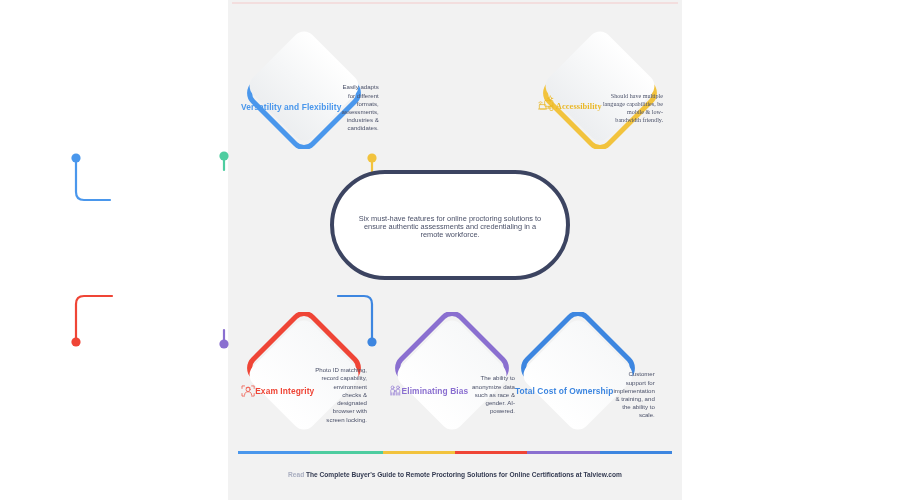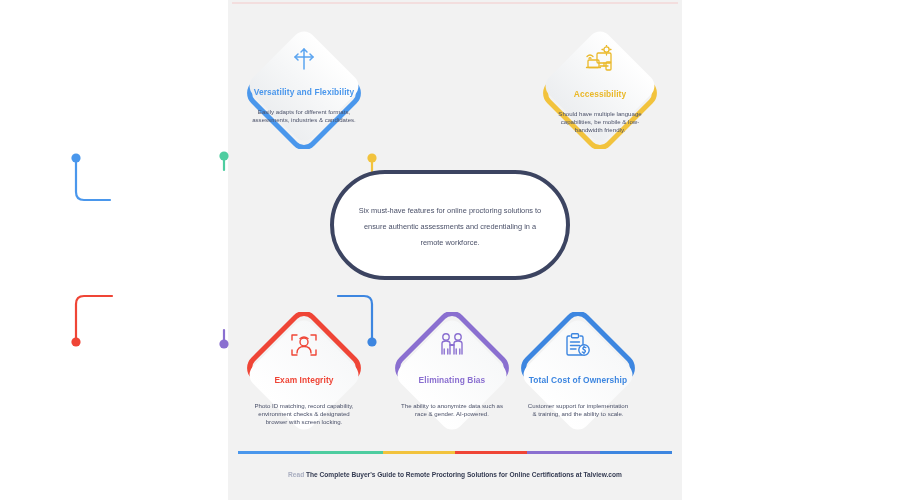--- a/index.html
+++ b/index.html
@@ -24,23 +24,22 @@
 
   
   .card{
     position:absolute;width:126px;height:126px;
   }
   .card .dia{
     position:absolute;left:0;top:0;width:126px;height:126px;
   }
   .card .content{
     position:absolute;left:0;top:0;width:126px;height:126px;
-    display:flex;flex-direction:column;align-items:center;
-    text-align:center;
-    gap:8px;
+    display:flex;flex-direction:row;align-items:center;
+    text-align:right;
   }
   .card .icon{
     display:block;
   }
   .card .ttl{
     font-size:8.4px;font-weight:bold;letter-spacing:.1px;
     line-height:10px;white-space:nowrap;
   }
   .card .desc{
     font-size:6.1px;line-height:8.2px;color:#4a5068;
@@ -61,21 +60,21 @@
     border:4px solid #3c4461;border-radius:55px;background:#ffffff;
     box-sizing:border-box;
     display:flex;flex-direction:column;align-items:center;justify-content:center;
     z-index:6;
   }
   .hub-title{
     color:#3d8bf5;font-size:12.6px;font-weight:bold;line-height:15.5px;
     text-align:center;letter-spacing:.1px;
   }
   .hub-sub{
-    margin-top:4px;color:#4a5068;font-size:7.4px;line-height:16px;
+    margin-top:4px;color:#4a5068;font-size:7.4px;line-height:8px;
     text-align:center;width:196px;
   }
 
   
   .wires{position:absolute;left:0;top:0;width:454px;height:500px;z-index:2;}
 
   
   .foot-bar{position:absolute;left:238px;top:451px;width:434px;height:3px;display:flex;}
   .foot-bar span{flex:1;height:3px;display:block;}
   .foot-text{
@@ -136,21 +135,21 @@
           <path d="M9,9 L6,12 L9,15"></path>
           <path d="M21,9 L24,12 L21,15"></path>
         </g>
       </svg>
       <div class="ttl" style="color:#4a97ec;">Versatility and Flexibility</div>
       <div class="desc">Easily adapts for different formats, assessments, industries &amp; candidates.</div>
     </div>
   </div>
 
 
-  <div class="card row-top" style="left:537px;top:23px;">
+  <div class="card row-top" style="left:537px;top:23px;font-family:Liberation Serif, serif;">
     <svg class="dia" viewBox="0 0 126 126">
       <g transform="translate(63,63) rotate(45) translate(-63,-63)">
         <rect x="21" y="21" width="84" height="84" rx="12" ry="12" fill="none" stroke="#f2c33d" stroke-width="5" transform="translate(5,5)"></rect>
         <rect x="21" y="21" width="84" height="84" rx="12" ry="12" fill="url(#g1)"></rect>
       </g>
     </svg>
     <div class="content">
       <svg class="icon" width="32" height="28" viewBox="0 0 32 28">
         <g fill="none" stroke="#eab828" stroke-width="1.3" stroke-linecap="round" stroke-linejoin="round">
           <rect x="13" y="8" width="14" height="10" rx="1.2"></rect>

